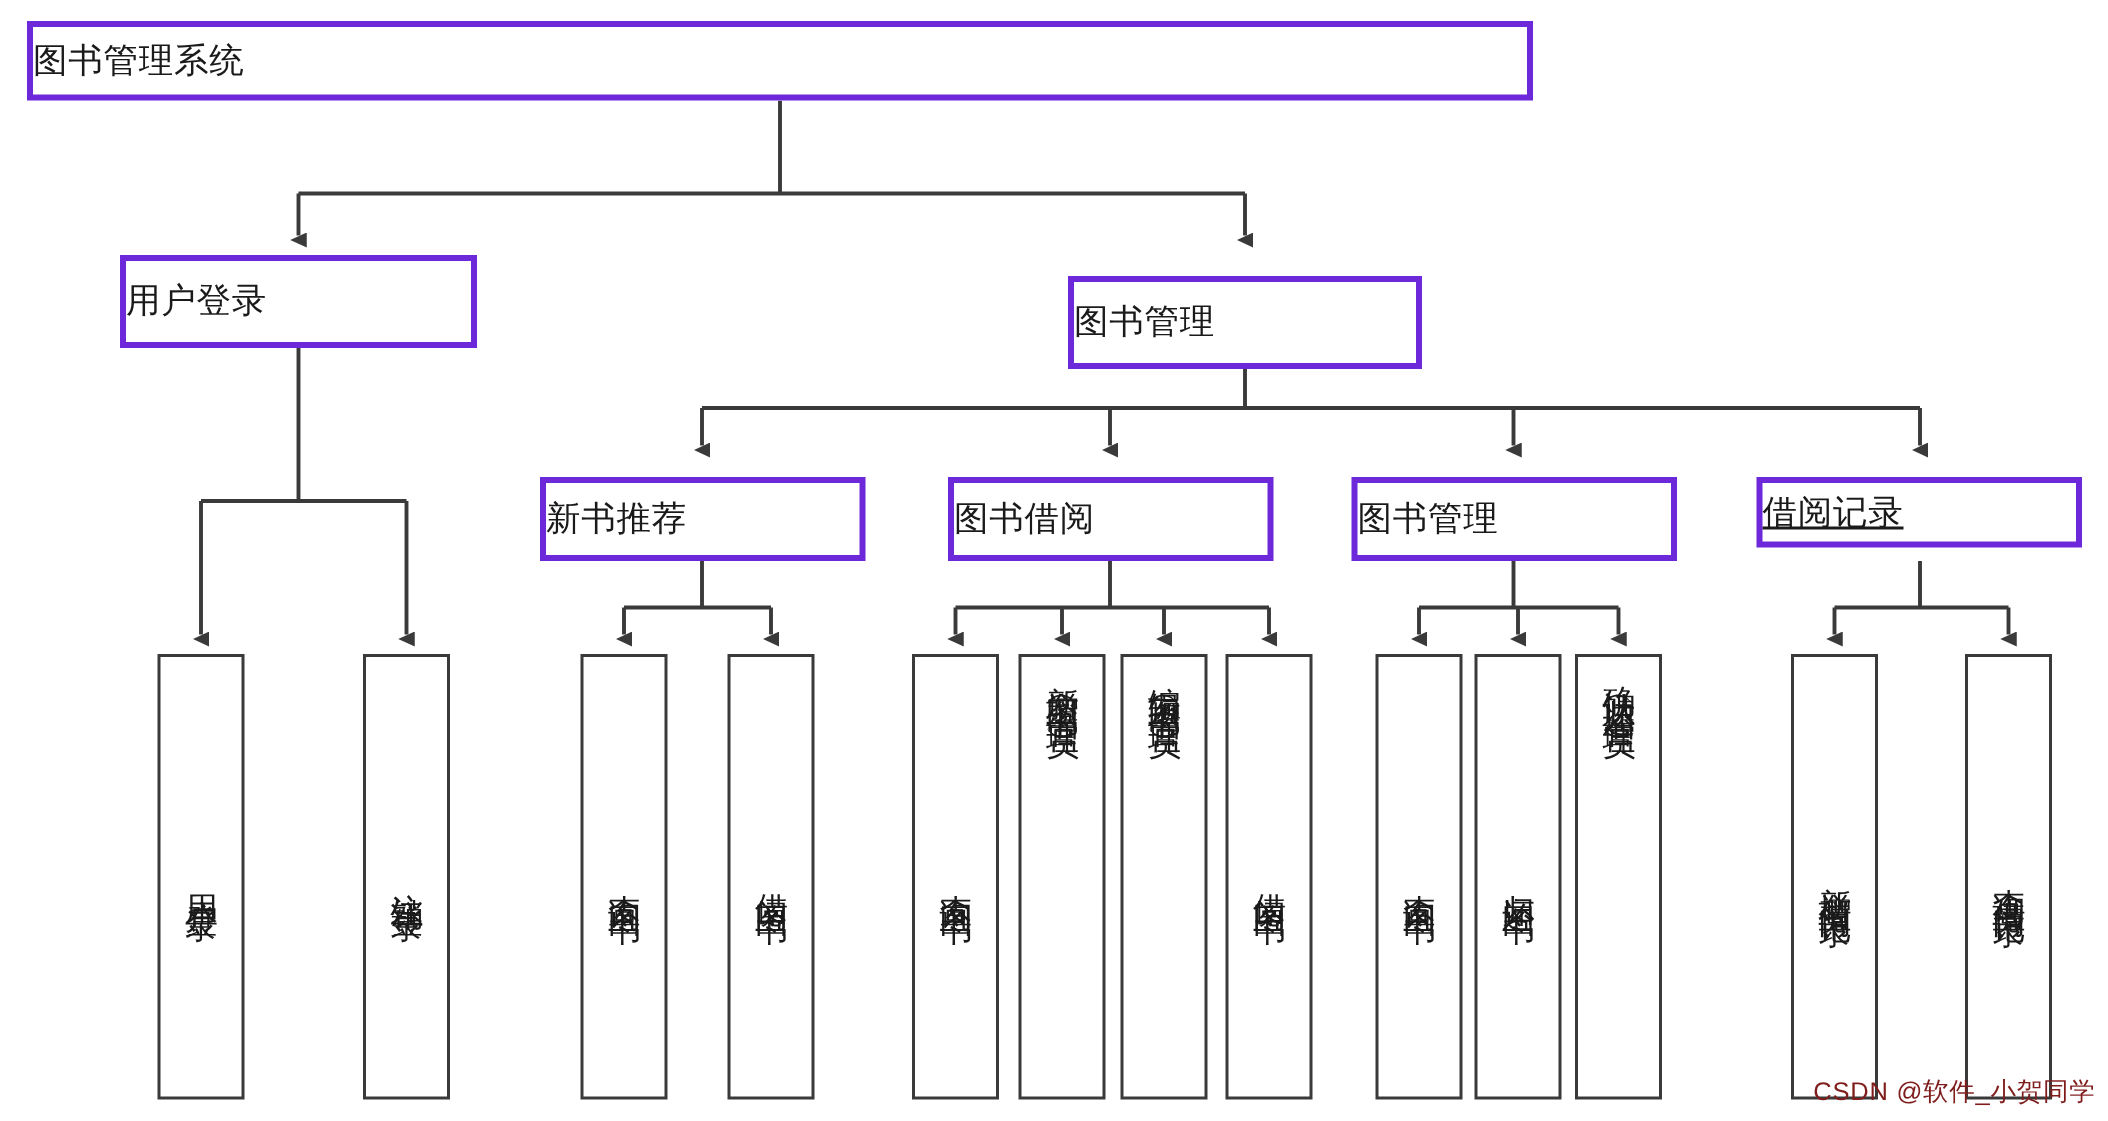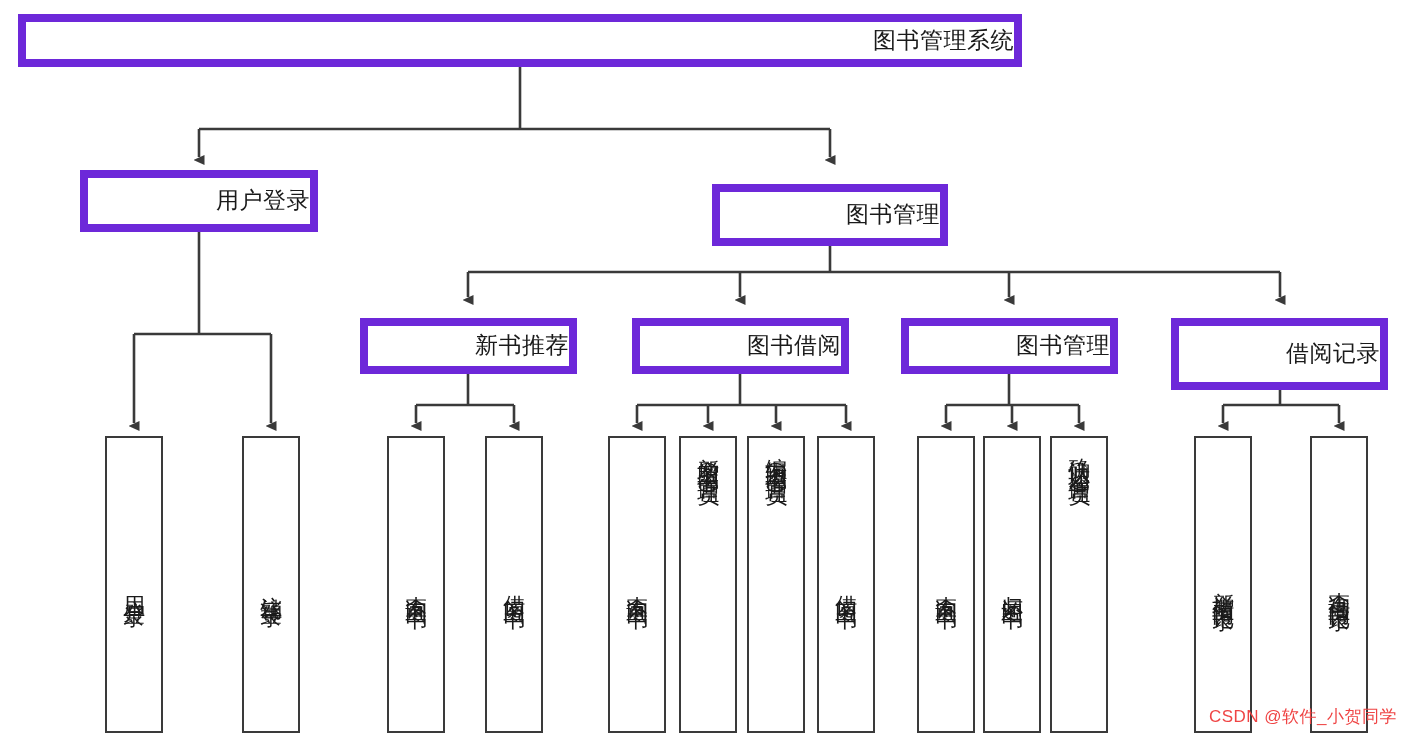--- a/index.html
+++ b/index.html
@@ -21,25 +21,25 @@
     position: absolute;
     left: 0;
     top: 0;
     width: 1405px;
     height: 747px;
     pointer-events: none;
   }
   .node {
     position: absolute;
     box-sizing: border-box;
-    border: 8px solid #6d28d9;
+    border: 4px solid #6d28d9;
     background: #ffffff;
     display: flex;
     align-items: center;
-    justify-content: flex-end;
+    justify-content: flex-start;
     color: #1a1a1a;
   }
   .node-h {
     font-size: 23px;
     letter-spacing: 0.5px;
     line-height: 1.1;
     white-space: nowrap;
   }
   .node-root {
     font-size: 23px;
@@ -64,23 +64,23 @@
     padding-top: 2px;
     white-space: nowrap;
   }
   .leaf.center .vtext {
     margin-top: auto;
     margin-bottom: auto;
   }
   .watermark {
     position: absolute;
     right: 8px;
-    bottom: 19px;
+    bottom: 8px;
     font-size: 17px;
-    color: #ef4444;
+    color: #7f1d1d;
     letter-spacing: 0.5px;
     white-space: nowrap;
   }
 </style>
 </head>
 <body>
 
 <div id="canvas">
 
   <svg id="wires" viewBox="0 0 1405 747">
@@ -146,21 +146,21 @@
 
   <div class="node node-h" style="left:360px; top:318px; width:217px; height:56px;">
     <span>新书推荐</span>
   </div>
   <div class="node node-h" style="left:632px; top:318px; width:217px; height:56px;">
     <span>图书借阅</span>
   </div>
   <div class="node node-h" style="left:901px; top:318px; width:217px; height:56px;">
     <span>图书管理</span>
   </div>
-  <div class="node node-h" style="left:1171px; top:318px; width:217px; height:72px;">
+  <div class="node node-h" style="left:1171px; top:318px; width:217px; height:47px;text-decoration:underline;">
     <span>借阅记录</span>
   </div>
 
   <div class="leaf center" style="left:105px; top:436px; width:58px; height:297px;">
     <span class="vtext">用户登录</span>
   </div>
   <div class="leaf center" style="left:242px; top:436px; width:58px; height:297px;">
     <span class="vtext">注销登录</span>
   </div>
 

